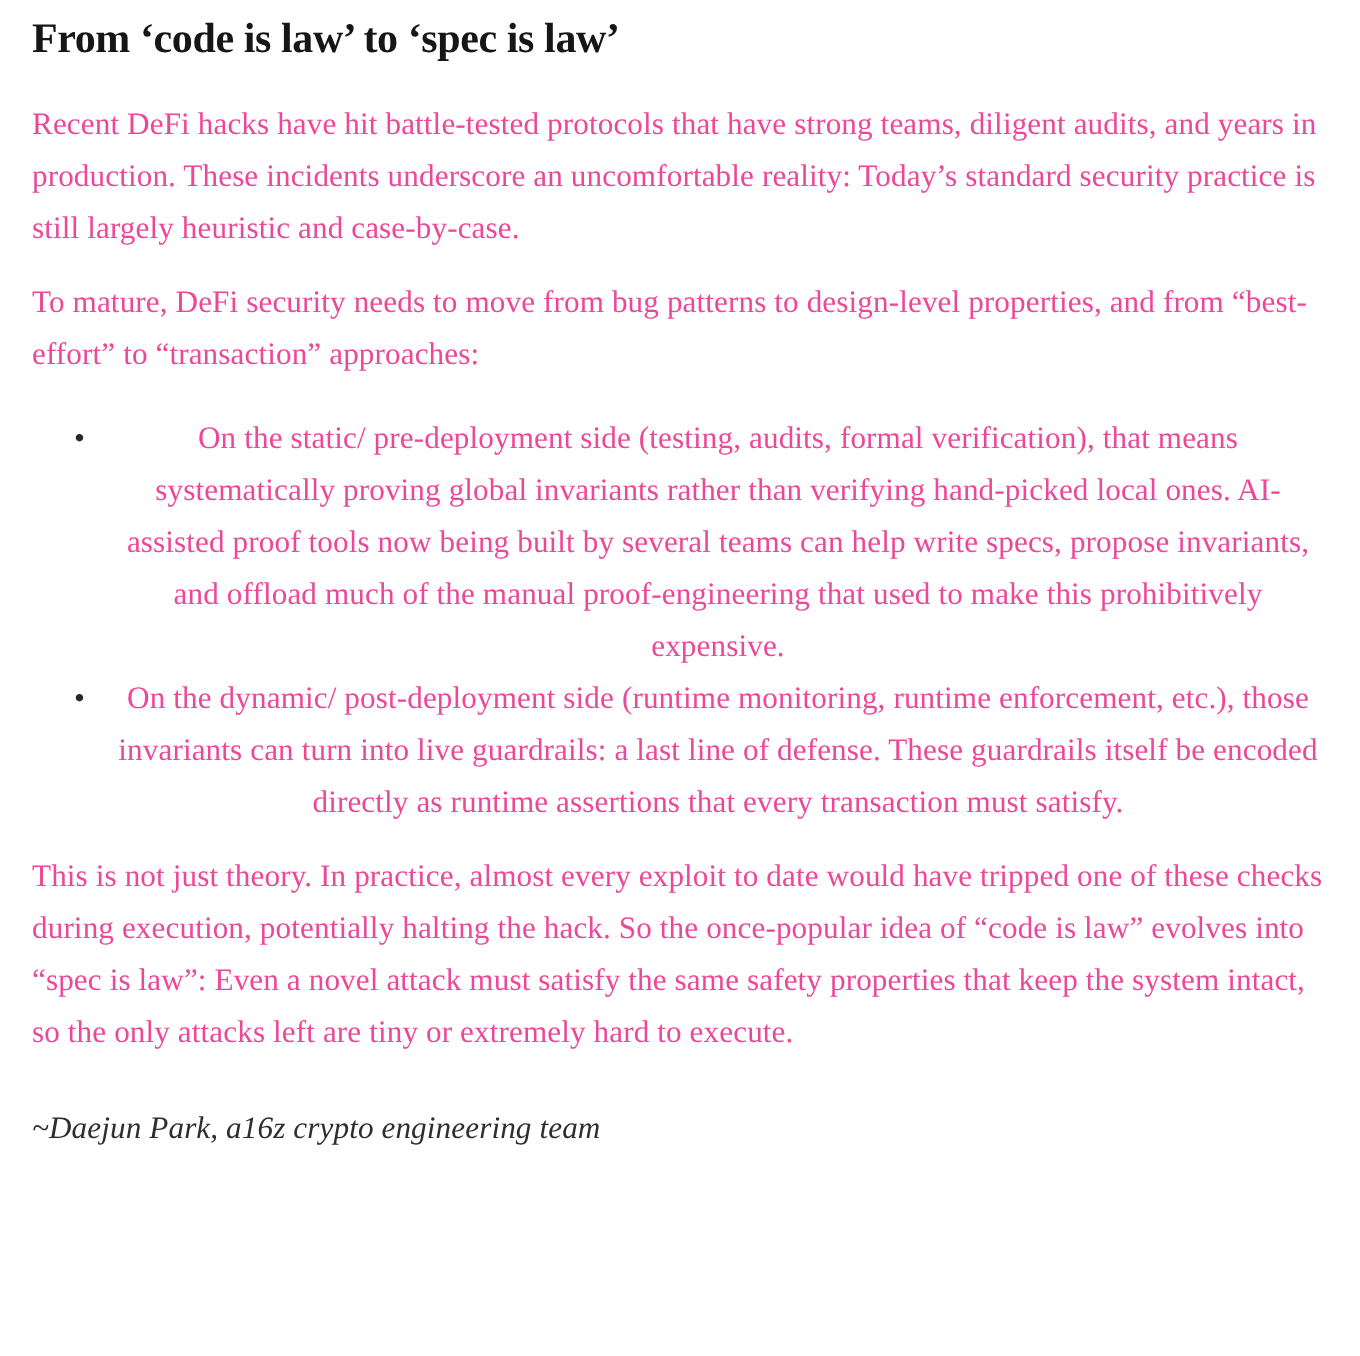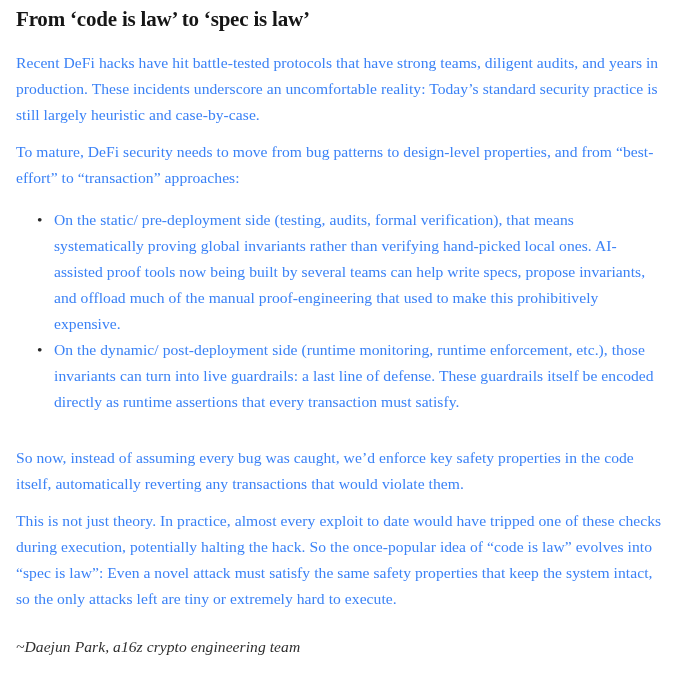--- a/index.html
+++ b/index.html
@@ -20,30 +20,31 @@
     font-size: 21px;
     font-weight: 700;
     color: #161616;
     letter-spacing: -0.2px;
     margin: 0 0 18px 0;
     line-height: 1.25;
   }
   .body-text {
     font-size: 15.6px;
     line-height: 26px;
-    color: #3b82f6;
+    color: #ec4899;
     letter-spacing: 0.05px;
   }
   p.body-text {
     margin: 0 0 11px 0;
   }
   ul.bullet-list {
     margin: 16px 0 11px 0;
     padding: 0 0 0 38px;
     list-style: none;
+    text-align: center;
   }
   ul.bullet-list li {
     position: relative;
     margin: 0;
   }
   ul.bullet-list li::before {
     content: "•";
     position: absolute;
     left: -17px;
     top: 0;
@@ -67,19 +68,18 @@
 
   <p class="body-text">Recent DeFi hacks have hit battle-tested protocols that have strong teams, diligent audits, and years in production. These incidents underscore an uncomfortable reality: Today’s standard security practice is still largely heuristic and case-by-case.</p>
 
   <p class="body-text">To mature, DeFi security needs to move from bug patterns to design-level properties, and from “best-effort” to “transaction” approaches:</p>
 
   <ul class="bullet-list">
     <li class="body-text">On the static/ pre-deployment side (testing, audits, formal verification), that means systematically proving global invariants rather than verifying hand-picked local ones. AI-assisted proof tools now being built by several teams can help write specs, propose invariants, and offload much of the manual proof-engineering that used to make this prohibitively expensive.</li>
     <li class="body-text">On the dynamic/ post-deployment side (runtime monitoring, runtime enforcement, etc.), those invariants can turn into live guardrails: a last line of defense. These guardrails itself be encoded directly as runtime assertions that every transaction must satisfy.</li>
   </ul>
 
-  <p class="body-text closing-first">So now, instead of assuming every bug was caught, we’d enforce key safety properties in the code itself, automatically reverting any transactions that would violate them.</p>
 
   <p class="body-text">This is not just theory. In practice, almost every exploit to date would have tripped one of these checks during execution, potentially halting the hack. So the once-popular idea of “code is law” evolves into “spec is law”: Even a novel attack must satisfy the same safety properties that keep the system intact, so the only attacks left are tiny or extremely hard to execute.</p>
 
   <p class="body-text attribution">~Daejun Park, a16z crypto engineering team</p>
 
 </div>
 
 </body></html>

